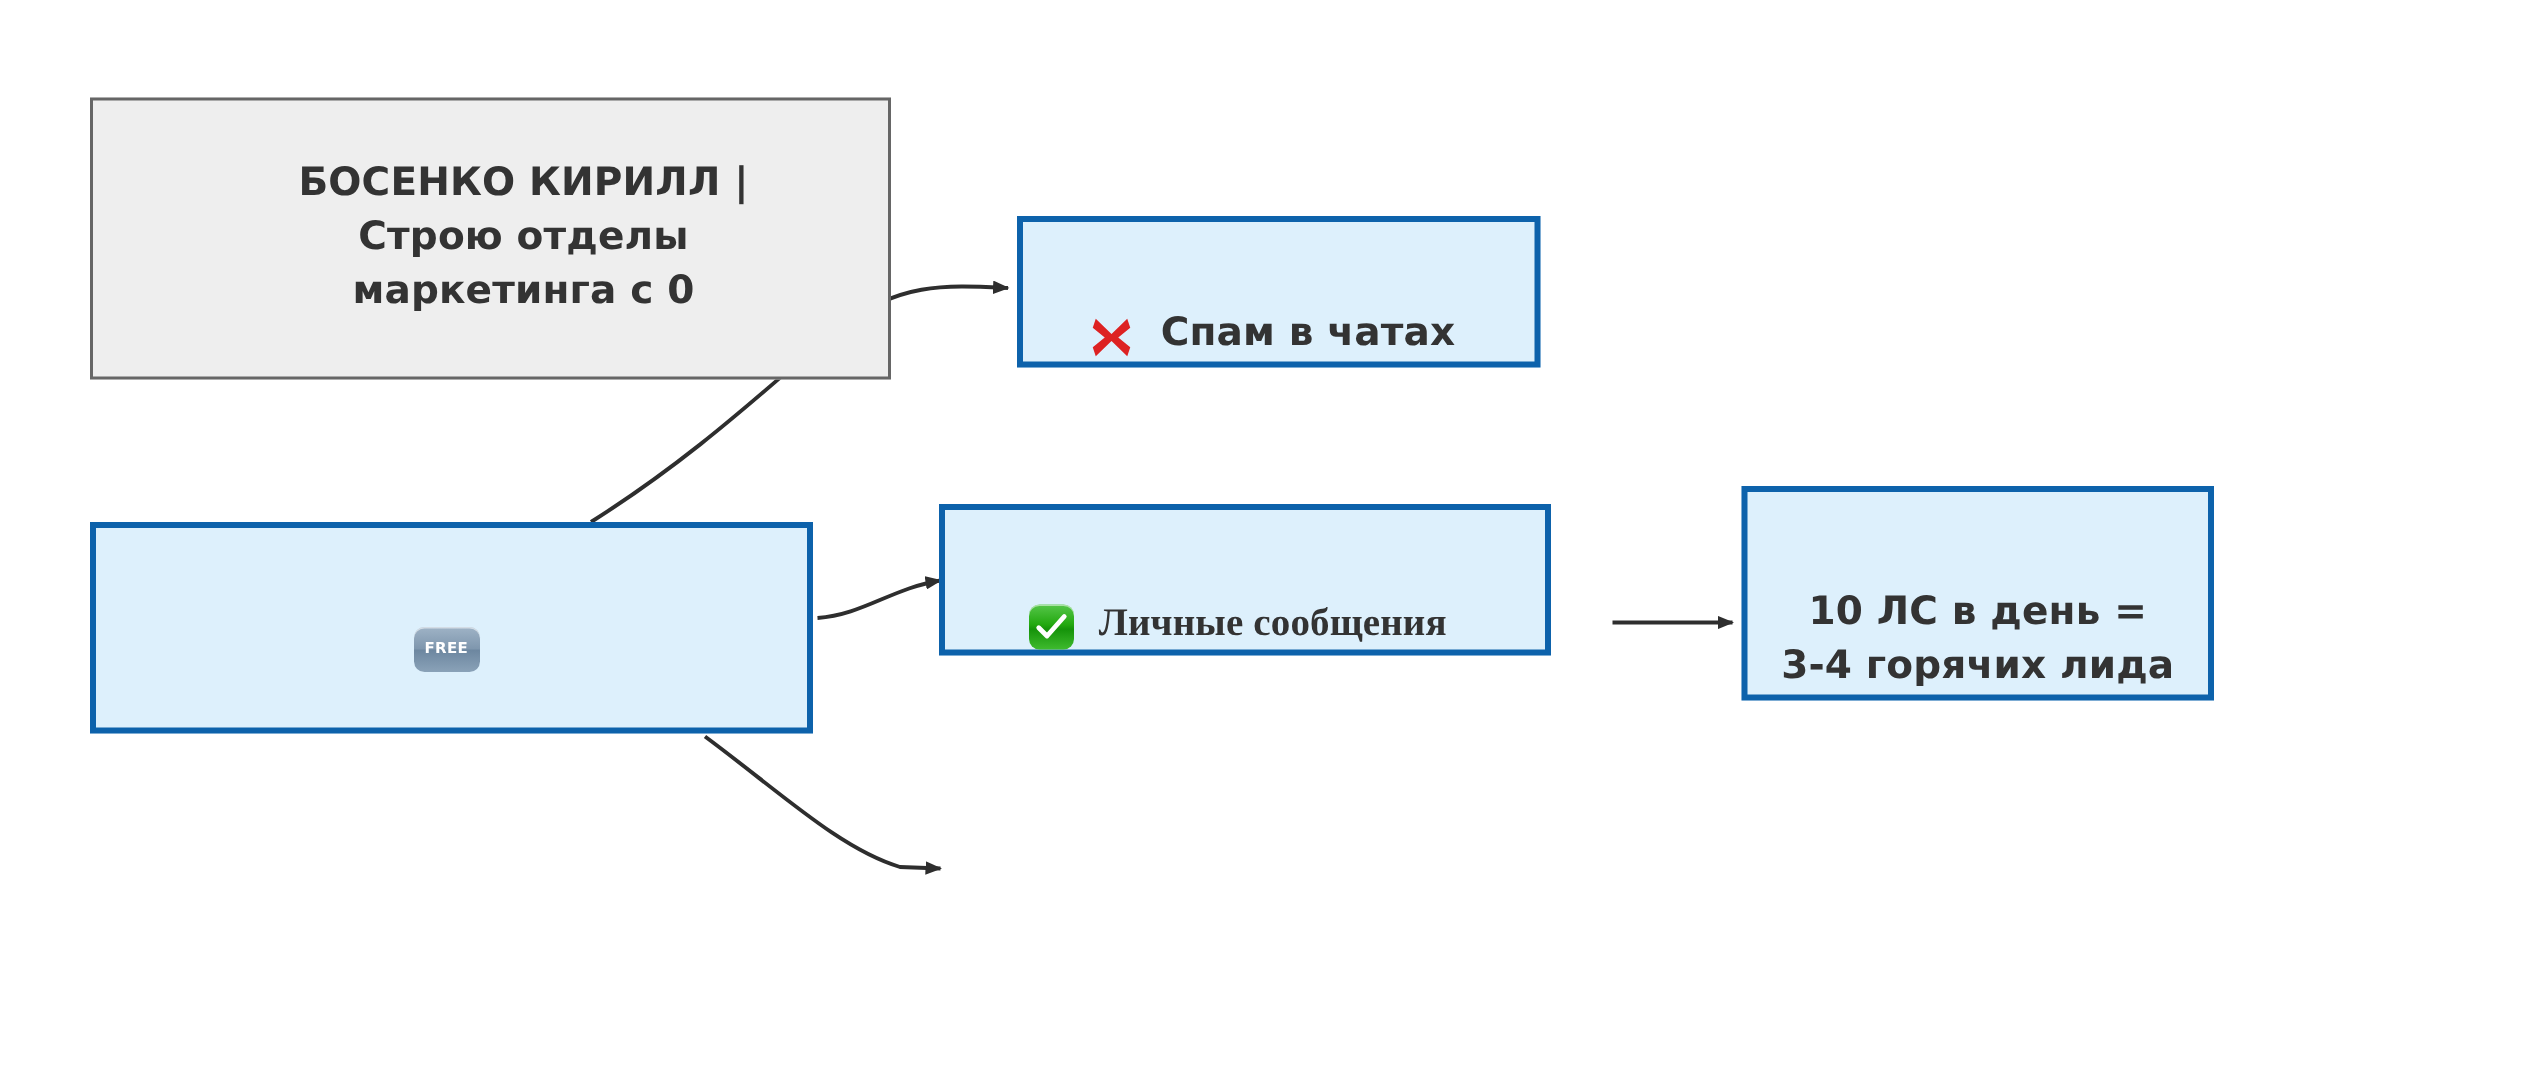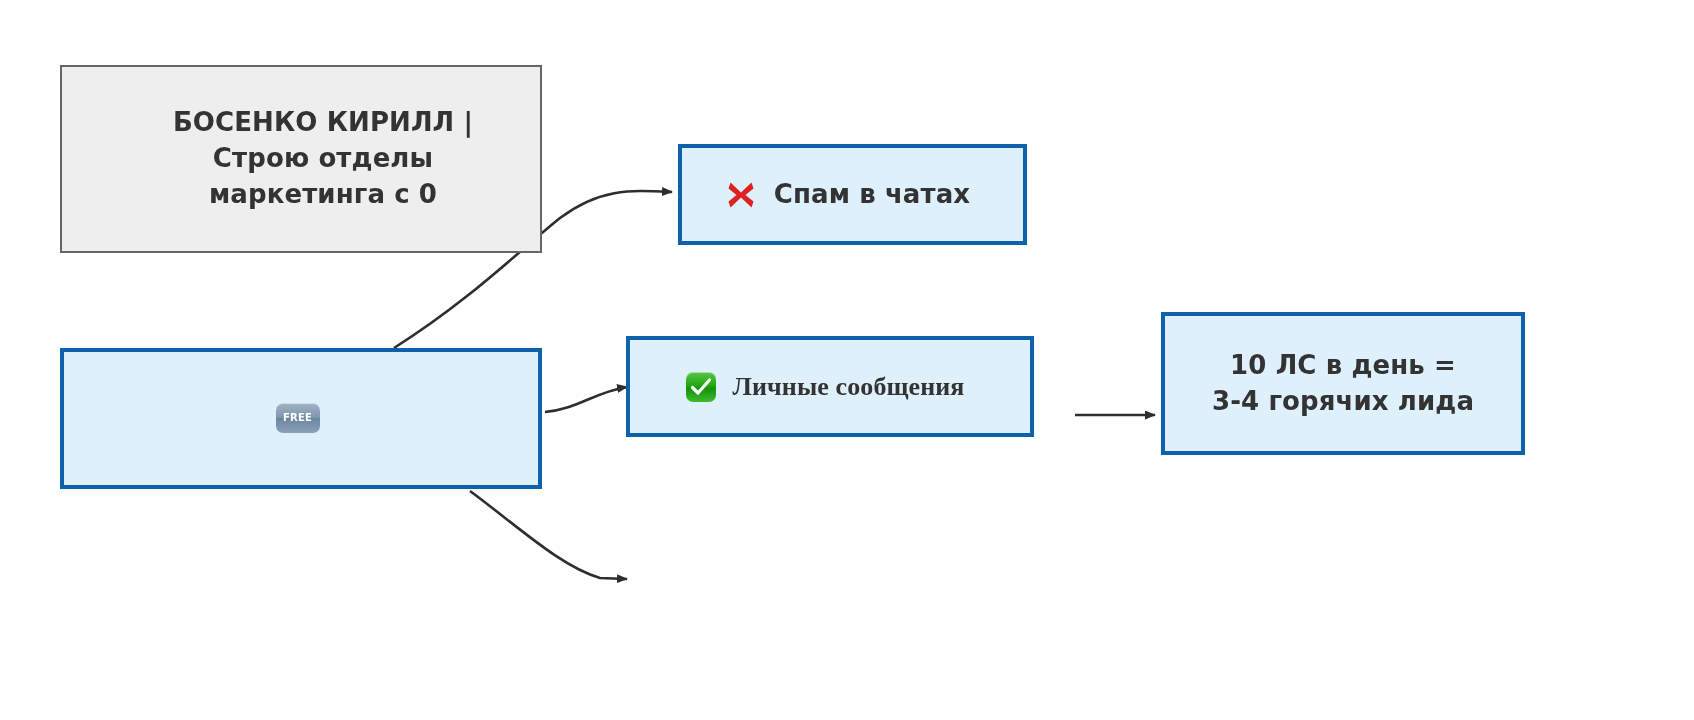--- a/index.html
+++ b/index.html
@@ -43,20 +43,21 @@
     padding: 0 10px;
     white-space: pre-line;
   }
   .node-person {
     background: #eeeeee;
     border: 2px solid #666666;
   }
   .node-blue {
     background: #ddf0fc;
     border: 4px solid #0d62ab;
+    align-items: flex-end;
   }
   .icon-inline {
     display: inline-block;
     vertical-align: -5px;
     margin-right: 7px;
   }
   
   .free-badge {
     width: 44px;
     height: 30px;
@@ -109,21 +110,21 @@
 
     <path d="M 394,348 C 470,300 520,250 560,218 C 600,188 630,190 672,192" fill="none" stroke="#2e2e2e" stroke-width="2.6" marker-end="url(#ah)"></path>
 
     <path d="M 545,412 C 575,410 595,392 627,387" fill="none" stroke="#2e2e2e" stroke-width="2.6" marker-end="url(#ah)"></path>
 
     <path d="M 470,491 C 520,528 560,566 600,578 L 627,579" fill="none" stroke="#2e2e2e" stroke-width="2.6" marker-end="url(#ah)"></path>
 
     <path d="M 1075,415 L 1155,415" fill="none" stroke="#2e2e2e" stroke-width="2.6" marker-end="url(#ah)"></path>
   </svg>
 
-  <div class="node node-person" style="left:60px; top:65px; width:482px; height:188px;padding-left:44px;">
+  <div class="node node-person" style="left:60px; top:65px; width:534px; height:188px;padding-left:44px;">
     <span class="label">БОСЕНКО КИРИЛЛ |
 Строю отделы
 маркетинга с 0</span>
   </div>
 
   <div class="node node-blue" style="left:678px; top:144px; width:349px; height:101px;">
     <span class="icon-inline xmark">
       <svg width="32" height="32" viewBox="0 0 32 32" xmlns="http://www.w3.org/2000/svg">
         <path d="M5.5 3.5 L16 13.6 L26.5 3.5 L28.5 9.5 L20.5 16 L28.5 22.5 L26.5 28.5 L16 18.4 L5.5 28.5 L3.5 22.5 L11.5 16 L3.5 9.5 Z" fill="#dd2222"></path>
       </svg>
@@ -142,18 +143,18 @@
   <div class="node node-blue" style="left:626px; top:336px; width:408px; height:101px;font-family:Liberation Serif, serif;">
     <span class="icon-inline check-badge">
       <svg width="24" height="24" viewBox="0 0 24 24" xmlns="http://www.w3.org/2000/svg">
         <path d="M3.5 12.5 L9 18 L20.5 5" fill="none" stroke="#ffffff" stroke-width="3.2" stroke-linecap="round" stroke-linejoin="round"></path>
       </svg>
     </span>
     <span class="label">Личные сообщения</span>
   </div>
 
 
-  <div class="node node-blue" style="left:1161px; top:312px; width:364px; height:143px;">
+  <div class="node node-blue" style="left:1161px; top:324px; width:315px; height:143px;">
     <span class="label">10 ЛС в день =
 3-4 горячих лида</span>
   </div>
 
 </div>
 
 </body></html>

